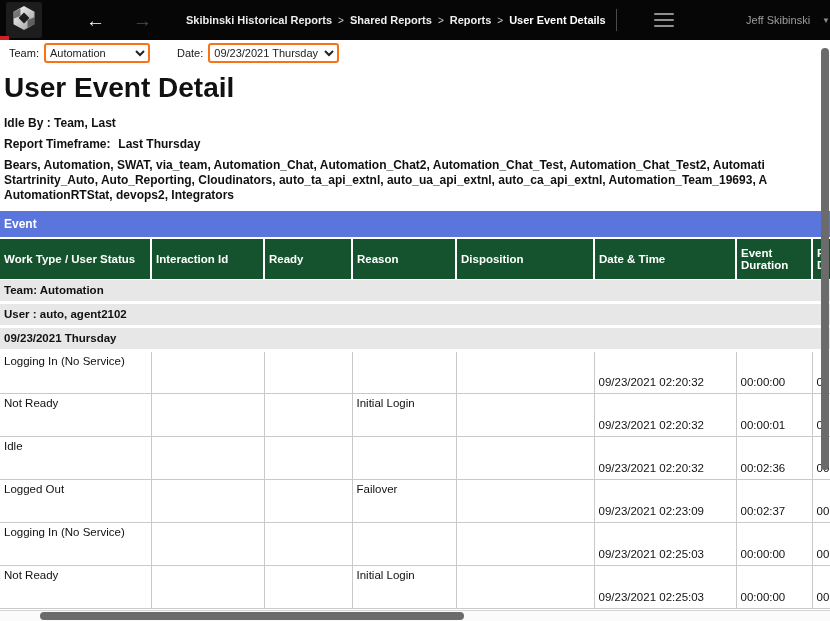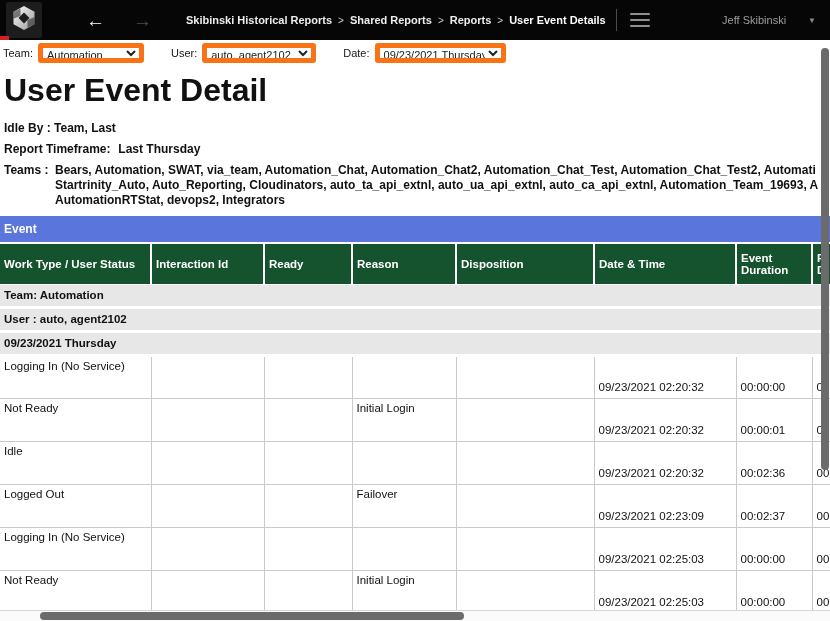--- a/index.html
+++ b/index.html
@@ -27,41 +27,41 @@
     margin-left:34px; font-size:11px; color:#ededed; display:flex;
     gap:6px; align-items:center; white-space:nowrap; font-weight:600;
   }
   .breadcrumb .crumb { cursor:pointer; }
   .breadcrumb .sep { color:#cfcfcf; font-weight:400; font-size:10px; }
   .breadcrumb .current { color:#fff; font-weight:700; }
   .vsep { width:1px; height:22px; background:#4a4a4a; margin-left:10px; flex:none; }
   .hamburger { margin-left:auto; width:20px; cursor:pointer; flex:none; }
   .hamburger i { display:block; height:2px; background:#8f8f8f; margin:4px 0; border-radius:1px; }
   .usermenu {
-    margin-left:72px; margin-right:14px; color:#9e9e9e; font-size:11px;
-    display:flex; align-items:center; gap:22px; cursor:pointer; flex:none;
+    margin-left:72px; color:#9e9e9e; font-size:11px;
+    display:flex; align-items:center; gap:12px; cursor:pointer; flex:none;
   }
   .caret { font-size:8px; color:#8a8a8a; }
   .red-sliver { position:absolute; left:0; bottom:0; width:9px; height:4px; background:#d21f1f; }
 
   
   .filterbar { height:26px; display:flex; align-items:center; font-size:11px; background:#fff; }
   .fgroup { display:flex; align-items:center; }
   .fgroup label { margin-right:5px; color:#151515; }
-  .fgroup.first { margin-left:3px; }
+  .fgroup.first { margin-left:9px; }
   .fgroup.next { margin-left:27px; }
   select {
-    font-size:11px; height:20px; border:5px solid #f97316; border-radius:3px;
+    font-size:11px; height:20px; border:2px solid #f97316; border-radius:3px;
     background:#fff; font-family:"Liberation Sans", sans-serif; color:#222;
   }
   .sel-team { width:106px; } .sel-user { width:114px; } .sel-date { width:131px; }
 
   
   .content { padding-left:4px; }
-  h1 { font-size:32px; font-weight:700; margin:6px 0 12px 0; color:#111; }
+  h1 { font-size:28px; font-weight:700; margin:6px 0 12px 0; color:#111; }
   .meta { font-size:12px; font-weight:700; margin:0 0 7px 0; white-space:nowrap; }
   .lbl-tf { display:inline-block; width:111px; }
   .teams { display:flex; margin-bottom:8px; font-size:12px; font-weight:700; }
   .teams .lbl { width:51px; flex:none; }
   .teams .line { white-space:nowrap; line-height:15px; }
 
   
   .event-band {
     width:900px; height:26px; background:#5a75dc; color:#fff; font-size:12px;
     font-weight:700; line-height:26px; padding-left:4px; margin-bottom:2px;
@@ -146,26 +146,20 @@
 </header>
 
 <div class="filterbar">
   <div class="fgroup first">
     <label>Team:</label>
     <select class="sel-team">
       <option>Automation</option>
     </select>
   </div>
   <div class="fgroup next">
-    <label>User:</label>
-    <select class="sel-user">
-      <option>auto, agent2102</option>
-    </select>
-  </div>
-  <div class="fgroup next">
     <label>Date:</label>
     <select class="sel-date">
       <option>09/23/2021 Thursday</option>
     </select>
   </div>
 </div>
 
 <main class="content">
   <h1>User Event Detail</h1>
 
@@ -173,21 +167,20 @@
     <span>Idle By :</span>
     <span>Team, Last</span>
   </div>
 
   <div class="meta">
     <span class="lbl-tf">Report Timeframe:</span>
     <span>Last Thursday</span>
   </div>
 
   <div class="teams">
-    <span class="lbl">Teams :</span>
     <span>
       <div class="line">Bears, Automation, SWAT, via_team, Automation_Chat, Automation_Chat2, Automation_Chat_Test, Automation_Chat_Test2, Automati</div>
       <div class="line">Startrinity_Auto, Auto_Reporting, Cloudinators, auto_ta_api_extnl, auto_ua_api_extnl, auto_ca_api_extnl, Automation_Team_19693, A</div>
       <div class="line">AutomationRTStat, devops2, Integrators</div>
     </span>
   </div>
 </main>
 
 <section>
   <div class="event-band">Event</div>

